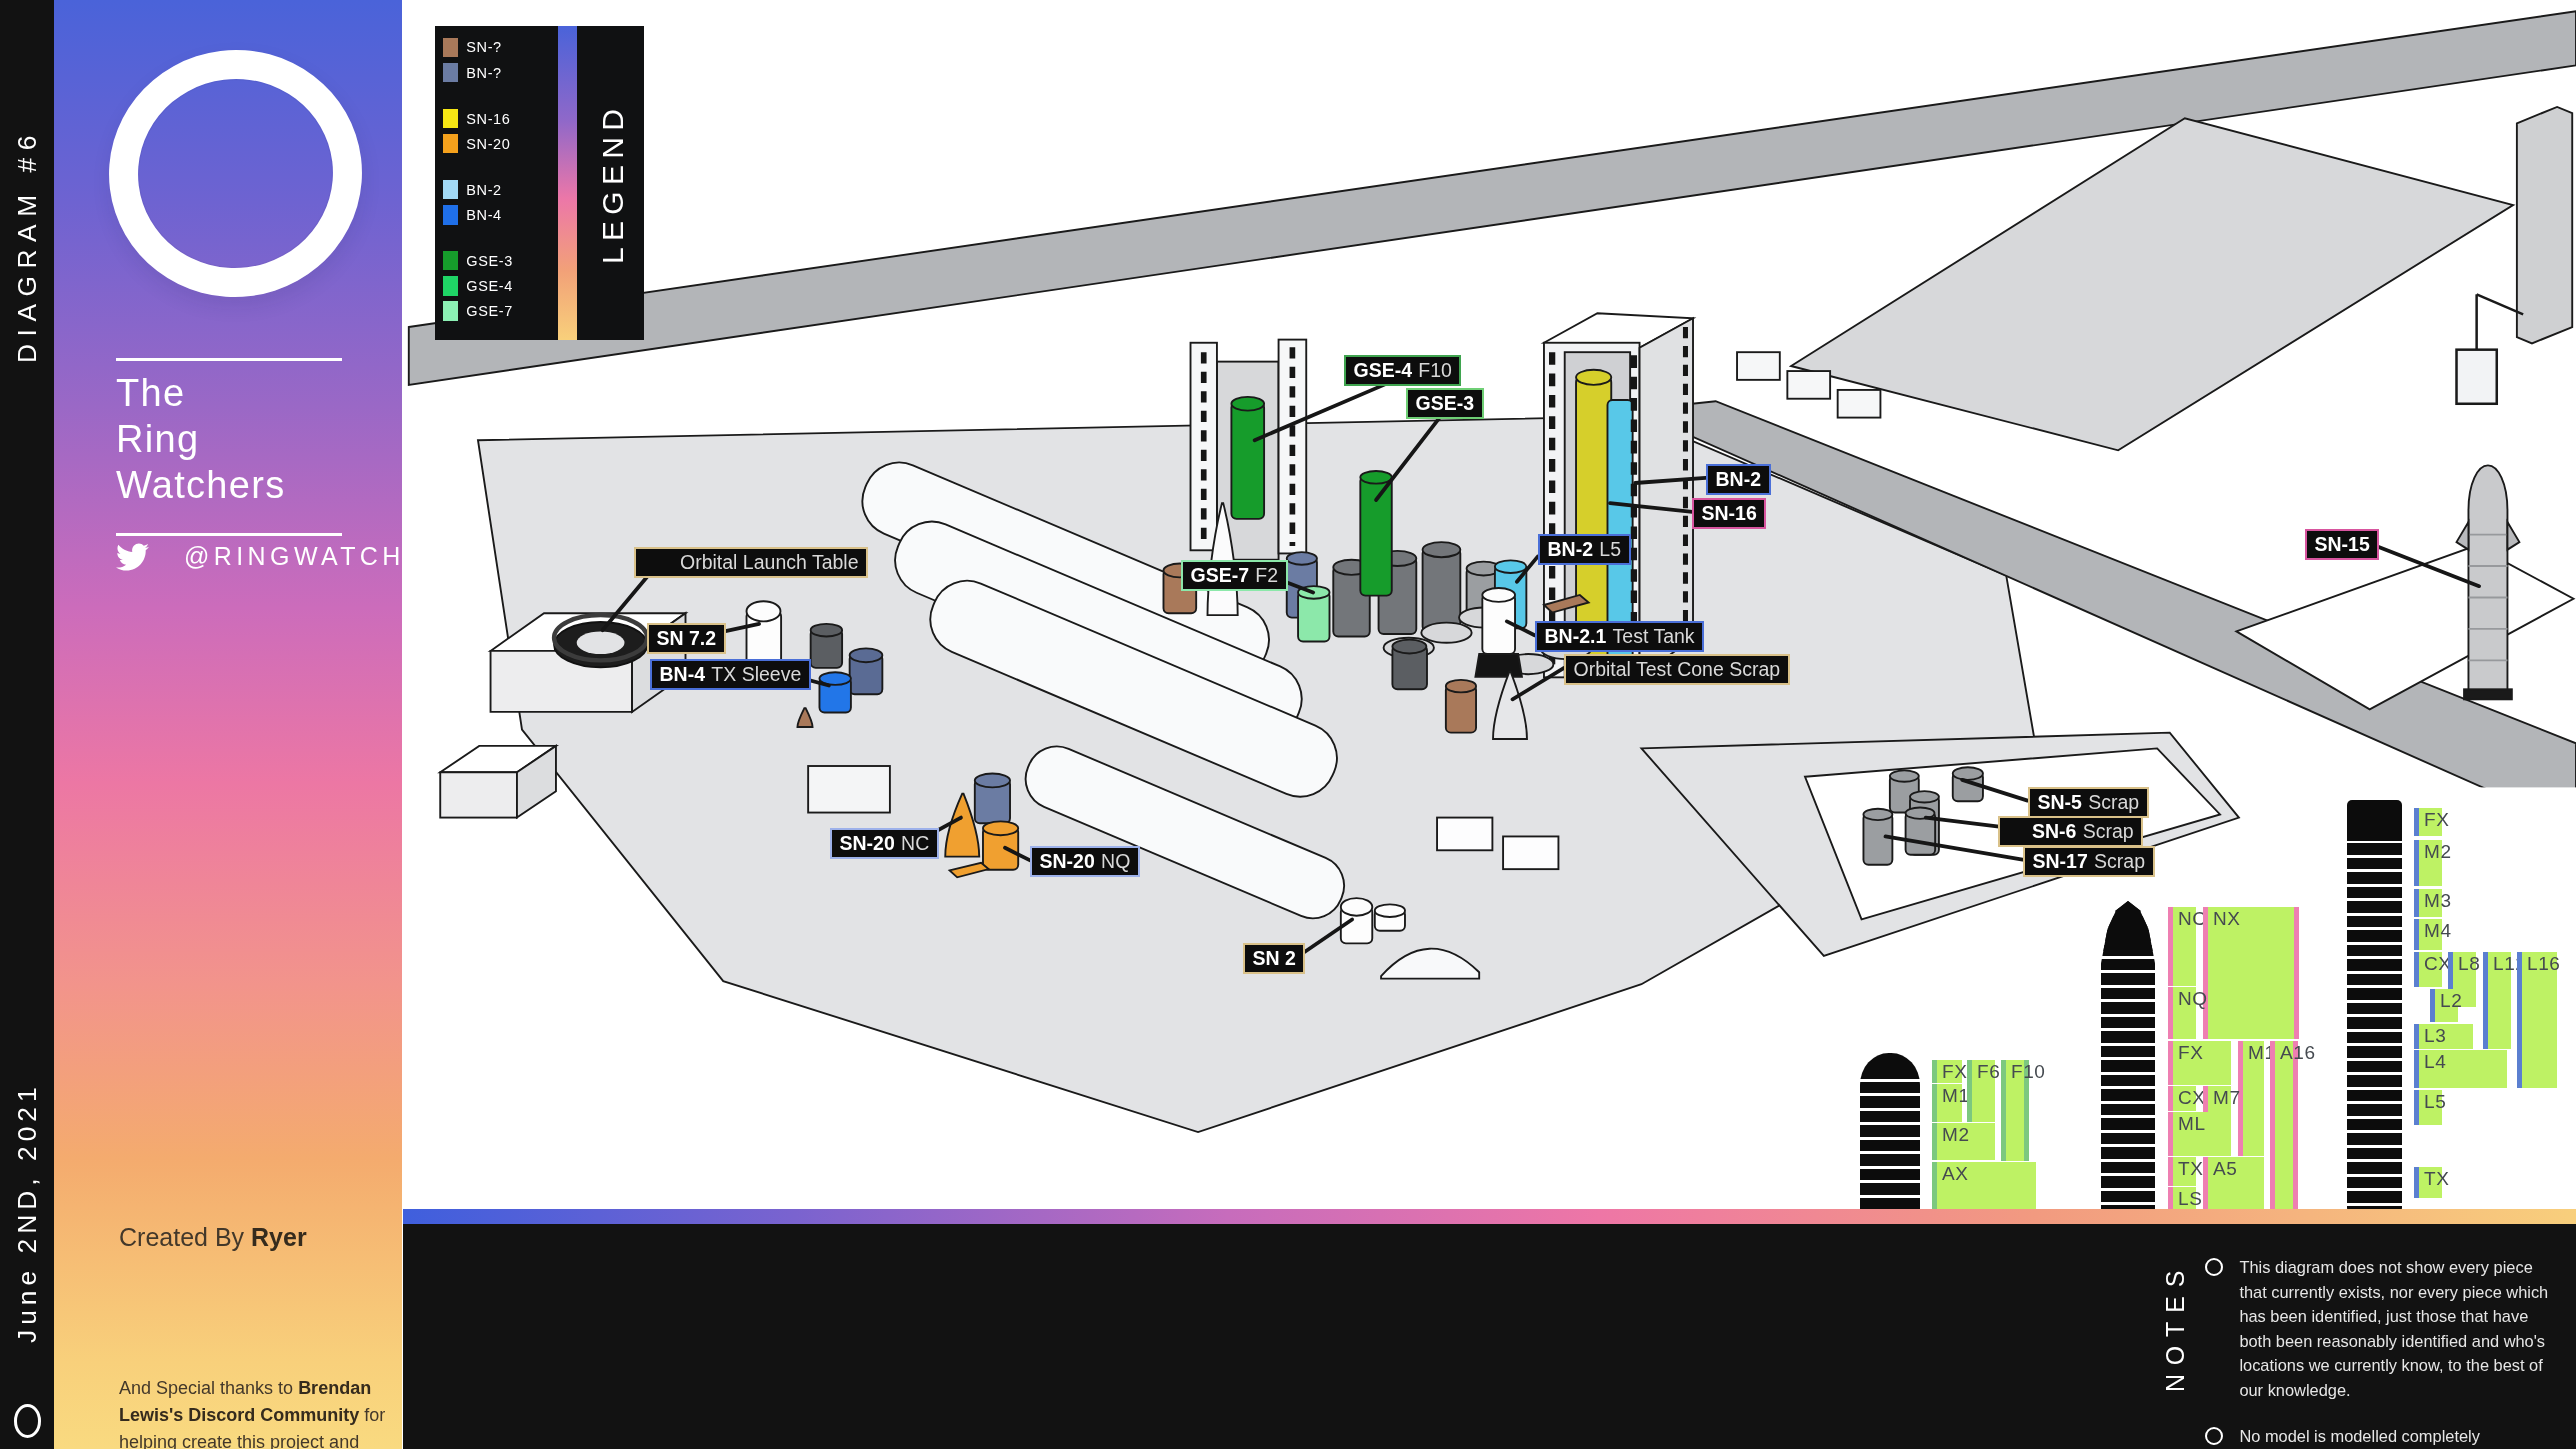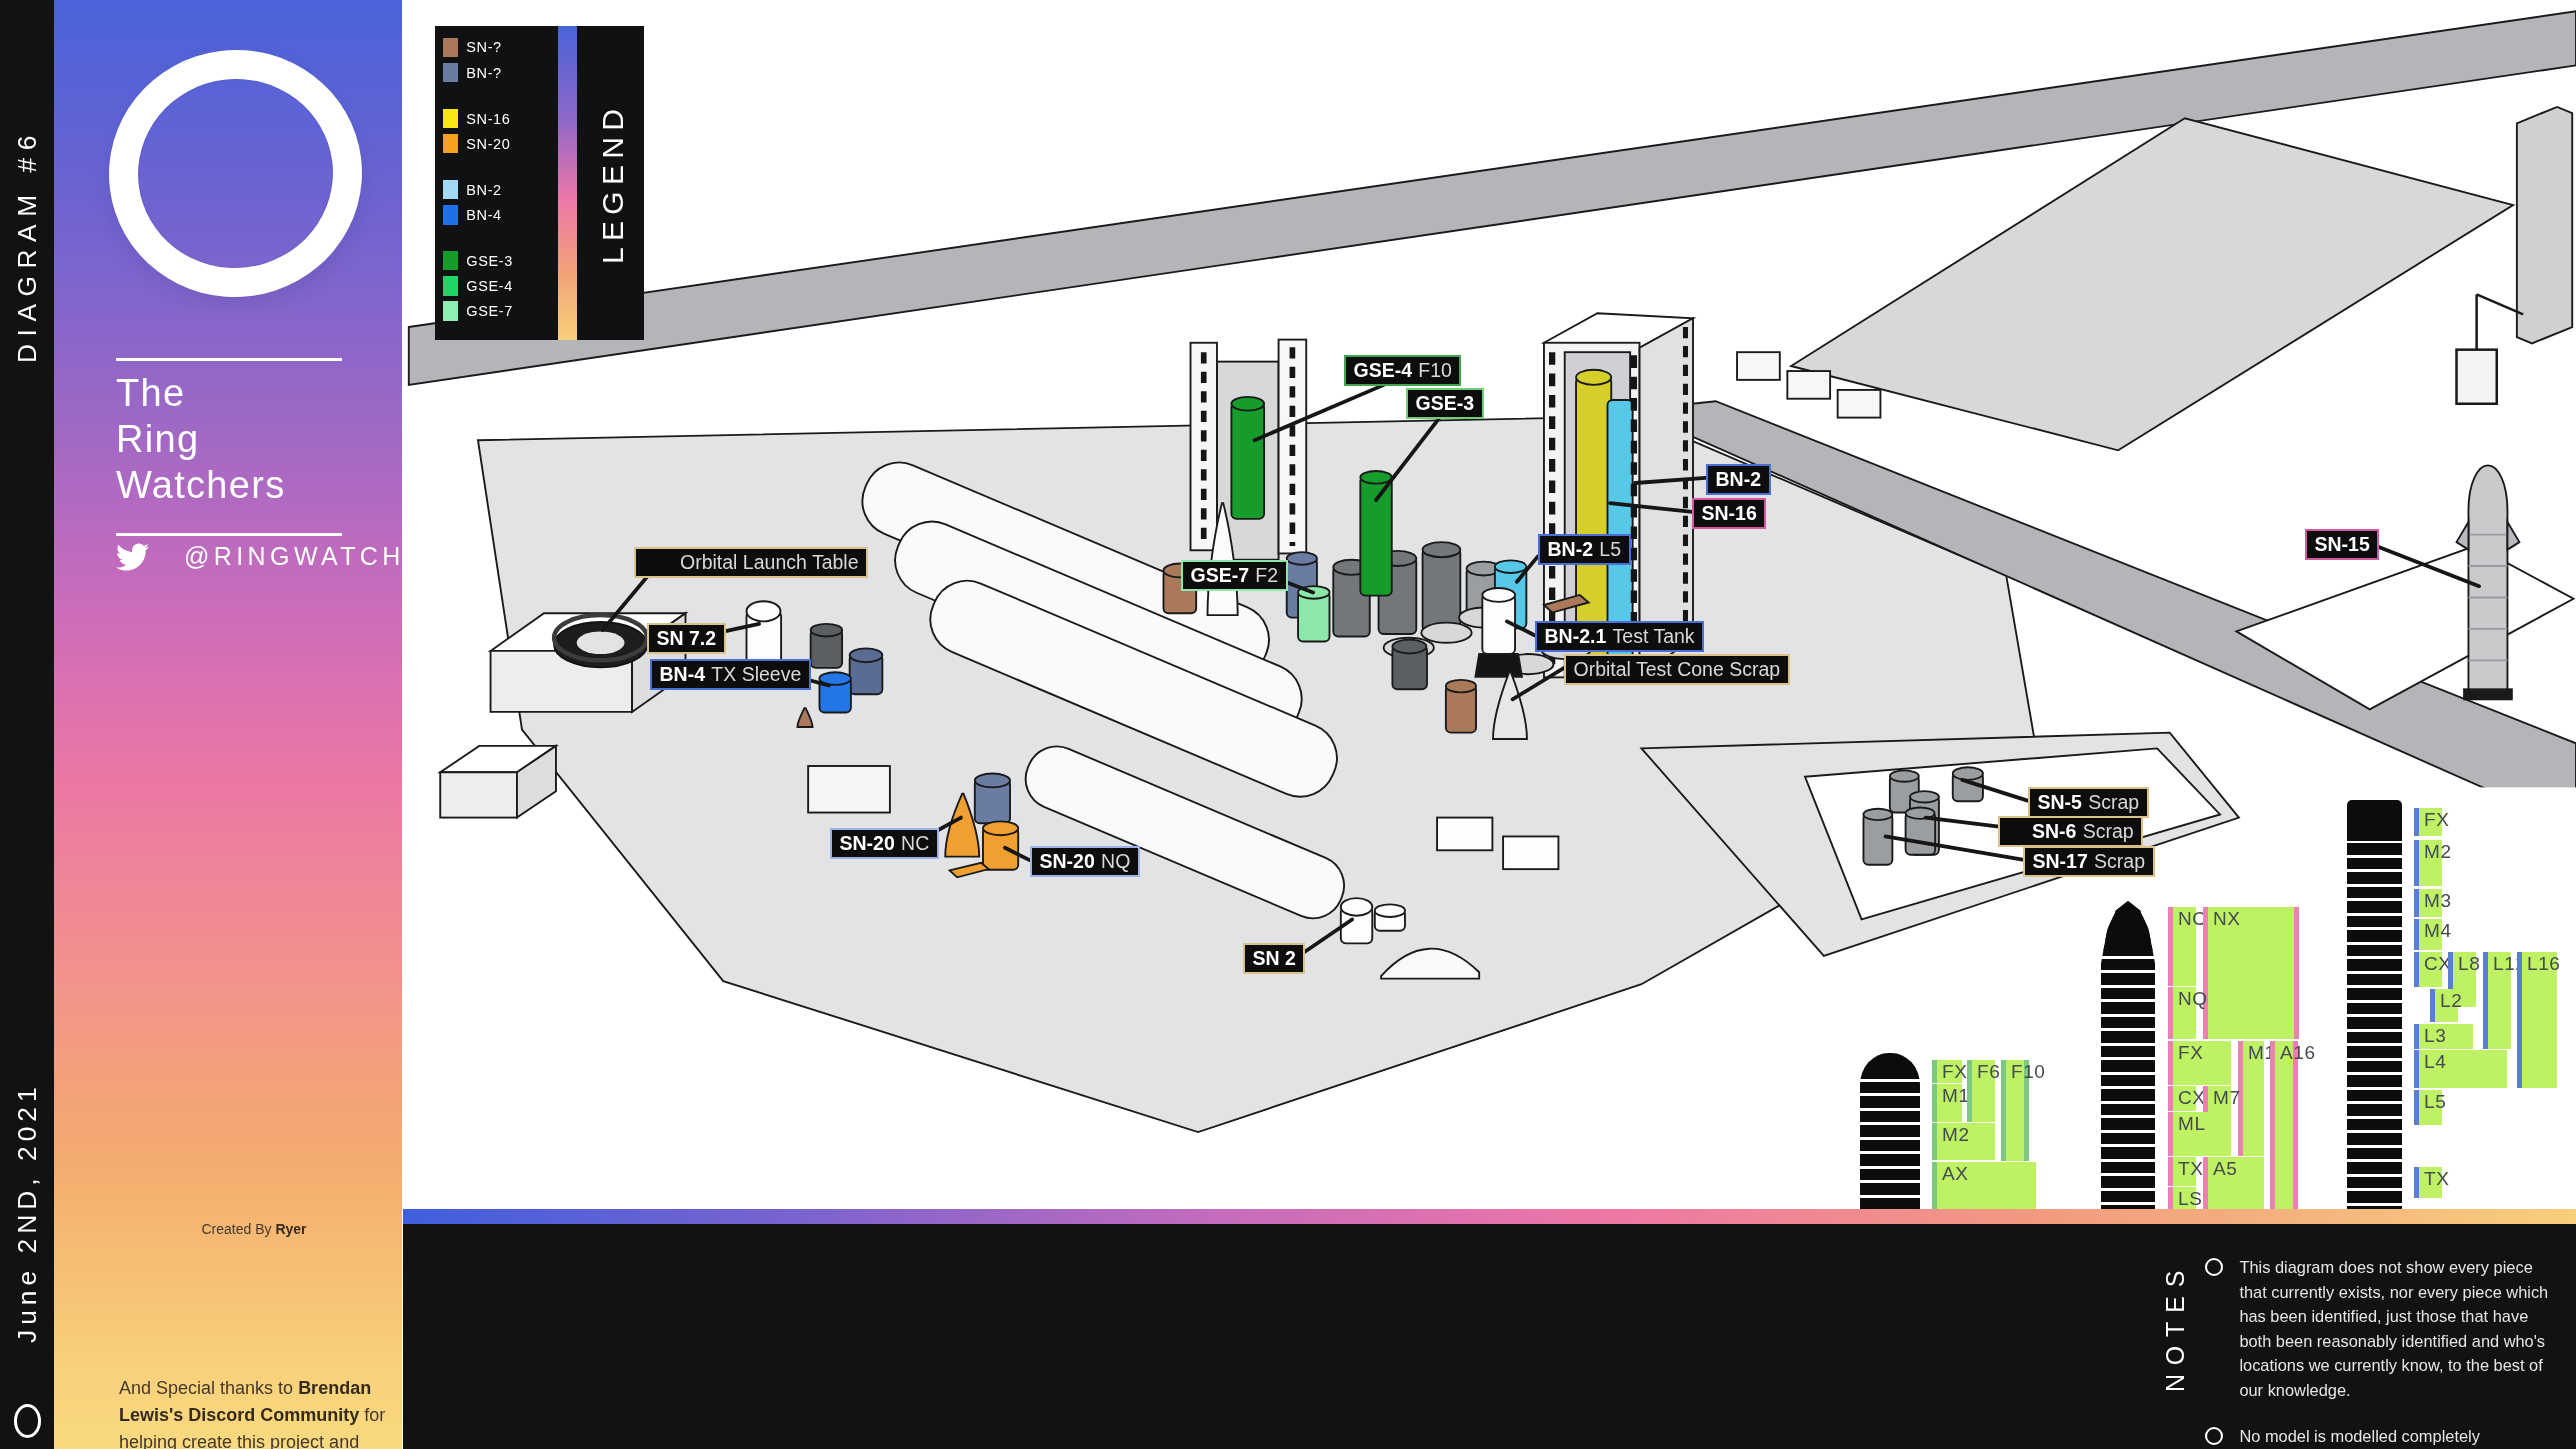--- a/index.html
+++ b/index.html
@@ -20,21 +20,21 @@
   #ring-logo{position:absolute;left:55px;top:50px;width:195px;height:189px;border:29px solid #ffffff;
     border-radius:50%;transform:rotate(-7deg);box-shadow:0 8.8px 19px rgba(30,30,80,.10), inset 0 0 0 1.3px rgba(0,0,0,.03);}
   .divider{position:absolute;left:62px;width:226px;height:2.5px;background:#ffffff;}
   #sidebar-title{position:absolute;left:62px;top:370px;color:#ffffff;font-size:38px;line-height:46px;
     font-weight:300;letter-spacing:1.3px;}
   #twitter-row{position:absolute;left:62px;top:542px;display:flex;align-items:center;gap:35px;}
   #twitter-row svg{position:static;}
   #twitter-handle{color:#fff;font-size:25px;letter-spacing:4.4px;font-weight:300;}
   .credit{position:absolute;left:65px;width:270px;color:#43382a;font-size:18px;line-height:1.5;font-weight:300;}
   .credit .bold{font-weight:700;color:#352b1d;}
-  #created-line{top:1219px;font-size:14px;text-align:center;}
+  #created-line{top:1219px;font-size:25px;}
   #credit-1{top:1264px;}
   #credit-2{top:1375px;}
   
   #legend{position:absolute;left:435px;top:26.4px;width:209px;height:314px;background:#101112;z-index:20;}
   #legend-items{position:absolute;left:7.5px;top:11.3px;}
   .lg-row{display:flex;align-items:center;gap:8.8px;margin-bottom:5.7px;}
   .lg-gap{margin-top:26.4px;}
   .lg-swatch{width:15px;height:19.5px;display:inline-block;}
   .lg-label{color:#fff;font-size:14.5px;letter-spacing:0.6px;}
   #legend-strip{position:absolute;left:123px;top:0;width:19px;height:100%;

